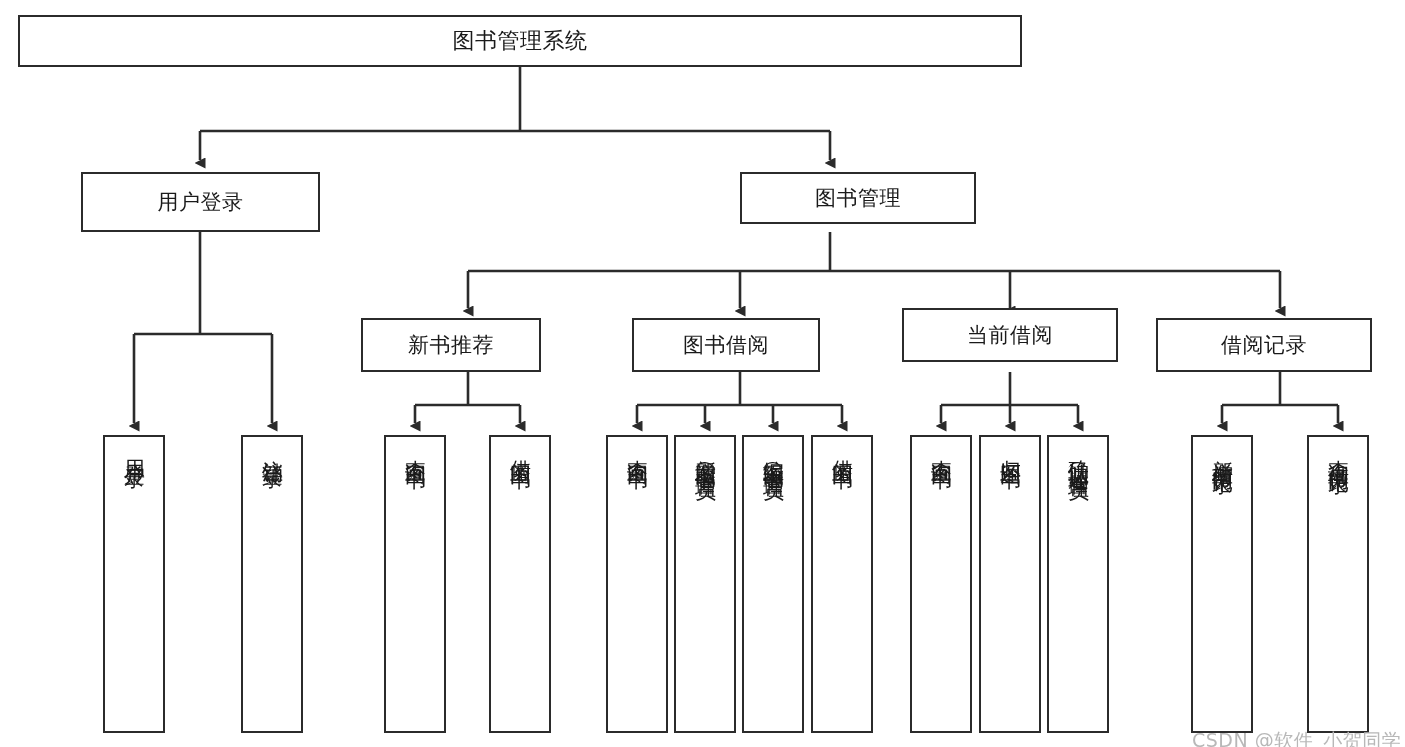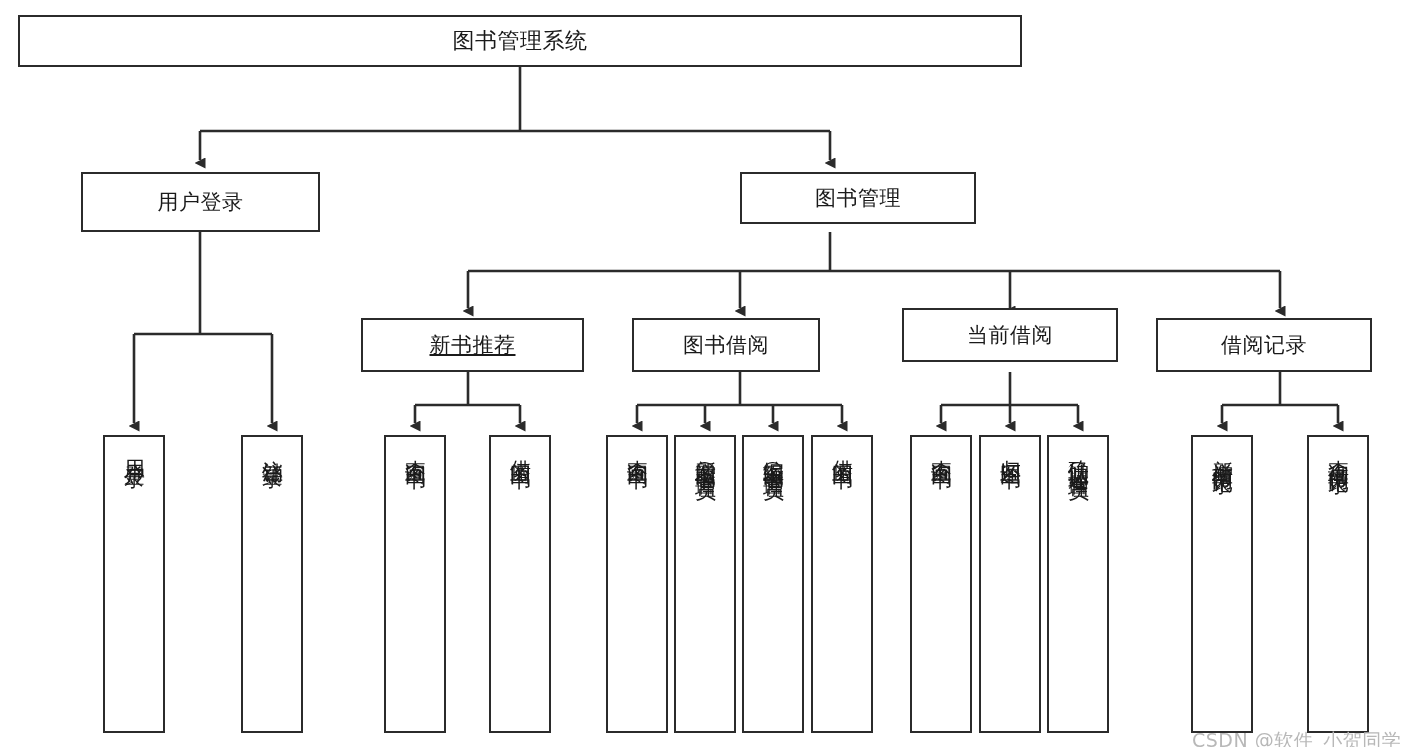--- a/index.html
+++ b/index.html
@@ -130,21 +130,21 @@
     <span class="label">图书管理系统</span>
   </div>
 
   <div class="node horiz" style="left:81px; top:172px; width:239px; height:60px;">
     <span class="label">用户登录</span>
   </div>
   <div class="node horiz" style="left:740px; top:172px; width:236px; height:52px;">
     <span class="label">图书管理</span>
   </div>
 
-  <div class="node horiz" style="left:361px; top:318px; width:223px; height:54px;text-decoration:underline;">
+  <div class="node horiz" style="left:361px; top:318px; width:180px; height:54px;">
     <span class="label">新书推荐</span>
   </div>
   <div class="node horiz" style="left:632px; top:318px; width:188px; height:54px;">
     <span class="label">图书借阅</span>
   </div>
   <div class="node horiz" style="left:902px; top:308px; width:216px; height:54px;">
     <span class="label">当前借阅</span>
   </div>
   <div class="node horiz" style="left:1156px; top:318px; width:216px; height:54px;">
     <span class="label">借阅记录</span>

